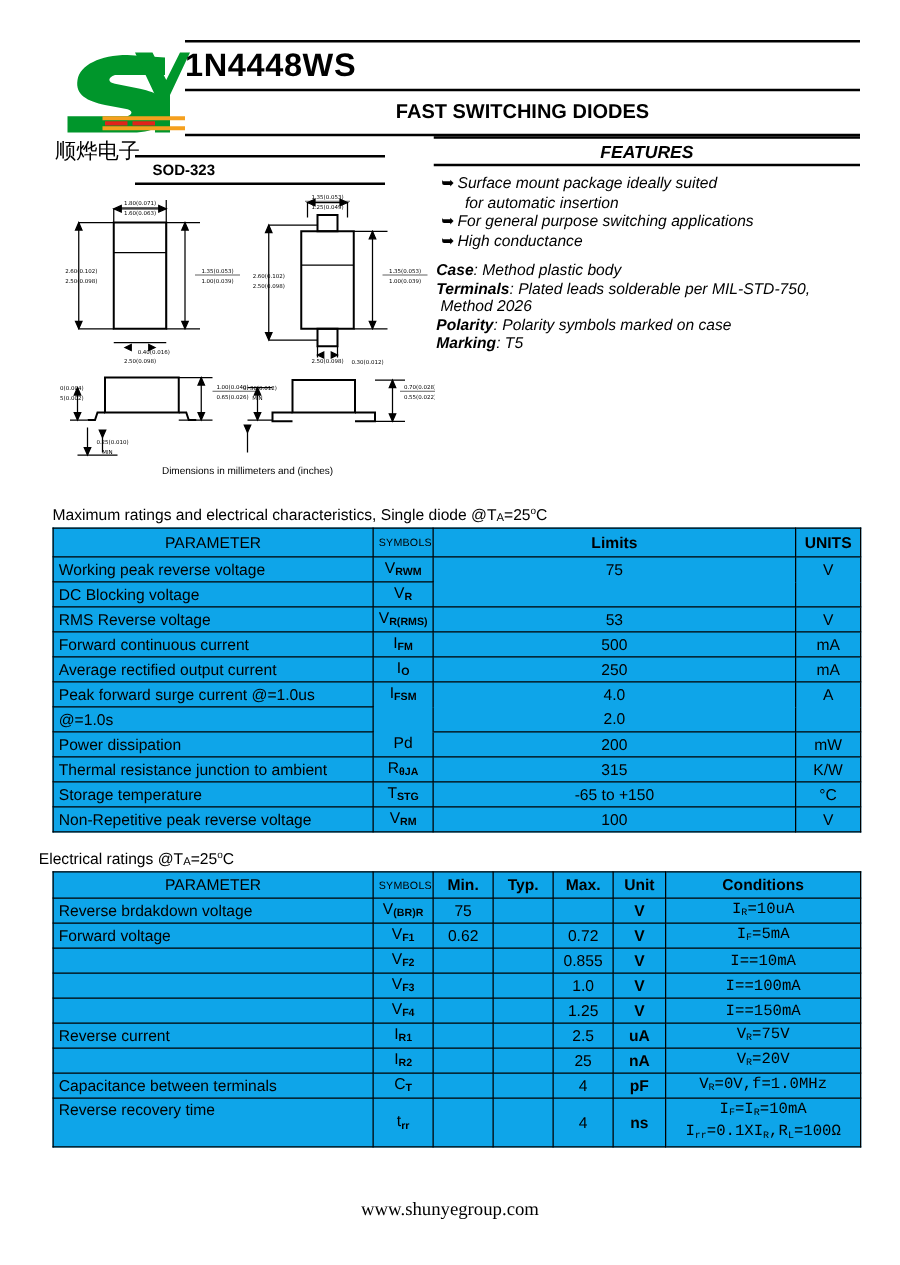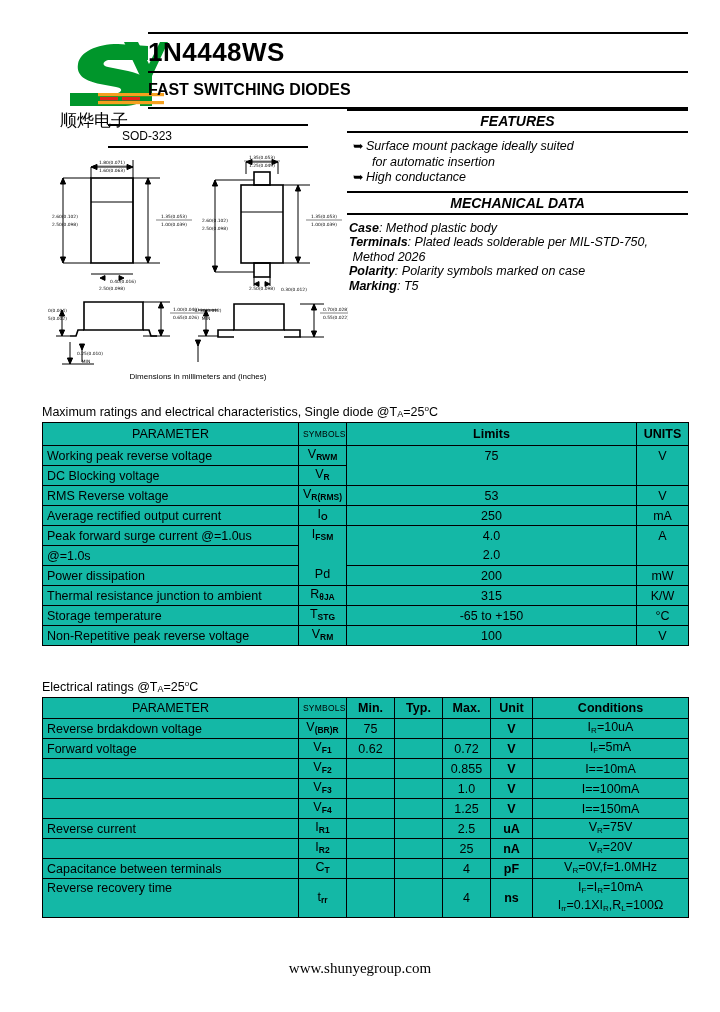--- a/index.html
+++ b/index.html
@@ -5,33 +5,33 @@
   html,body{margin:0;padding:0;background:#fff;}
   body{
     width:720px;height:1012px;position:relative;overflow:hidden;
     font-family:"Liberation Sans","DejaVu Sans",sans-serif;
     color:#000;
   }
   .page{position:absolute;left:0;top:0;width:720px;height:1012px;}
 
   
   .header{position:absolute;left:40px;top:32px;width:648px;height:100px;}
-  .logo{position:absolute;left:16px;top:2px;width:112px;height:96px;}
+  .logo{position:absolute;left:0;top:2px;width:112px;height:96px;}
   .logo svg{display:block;}
   .hdr-right{position:absolute;left:108px;top:0;width:540px;}
   .rule{border-top:2px solid #000;width:100%;}
   .title-main{
     text-align:left;font-size:26px;font-weight:bold;letter-spacing:0.5px;
     padding:5px 0 6px 0;line-height:1;
   }
   .title-sub{
-    text-align:left;font-size:16px;font-weight:bold;
+    text-align:center;font-size:16px;font-weight:bold;
     padding:9px 0 9px 0;line-height:1;
   }
-  .sod-label{position:absolute;left:122px;top:129px;font-size:12px;font-weight:normal;}
+  .sod-label{position:absolute;left:122px;top:129px;font-size:12px;font-weight:bold;}
   .band-rule-left{position:absolute;left:108px;top:124px;width:200px;border-top:2px solid #000;}
   .band-rule-left2{position:absolute;left:108px;top:146px;width:200px;border-top:2px solid #000;}
 
   .feat{position:absolute;left:347px;top:109px;width:341px;font-style:italic;}
   .feat-h{
     text-align:center;font-size:14px;font-weight:bold;line-height:1;
     padding:3px 0 3px 0;border-top:2px solid #000;border-bottom:2px solid #000;
   }
   .feat-list{padding:6px 0 2px 6px;}
   .feat-item{font-size:12.5px;line-height:15.5px;white-space:nowrap;}
@@ -46,40 +46,40 @@
   .mech-body{padding:6px 0 0 2px;font-size:12.5px;line-height:14.5px;}
   .mech-body b{font-weight:bold;}
 
   
   .drawings{position:absolute;left:48px;top:150px;width:300px;height:240px;}
   .dimcap{position:absolute;left:48px;top:372px;width:300px;text-align:center;font-size:8px;}
 
   
   .cap{position:absolute;font-size:12.5px;}
   #cap1{left:42px;top:404px;}
-  #cap2{left:42px;top:679px;}
+  #cap2{left:31px;top:679px;}
   .sub{font-size:9px;vertical-align:-1px;}
   .sup{font-size:8px;vertical-align:5px;}
 
   
-  table.dt{position:absolute;border-collapse:collapse;table-layout:fixed;background:#14b8a6;}
+  table.dt{position:absolute;border-collapse:collapse;table-layout:fixed;background:#0ea5e9;}
   table.dt td,table.dt th{
     border:1px solid #000;font-size:12.5px;font-weight:normal;
     padding:0 4px;line-height:14px;vertical-align:middle;text-align:center;
   }
   table.dt td.pl{text-align:left;}
   table.dt .hd{font-weight:bold;font-size:12.5px;}
   table.dt .hd-sm{font-size:8.5px;font-weight:normal;letter-spacing:0.2px;}
   table.dt .nb-b{border-bottom:none;}
   table.dt .nb-t{border-top:none;}
   #tbl1{left:42px;top:422px;width:646px;}
   #tbl2{left:42px;top:697px;width:646px;}
   .sy{font-size:12px;font-weight:bold;}
   .sy .s{font-size:8.5px;font-weight:bold;vertical-align:-2px;}
-  .cond{font-size:11px;}
+  .cond{font-size:11px;font-family:Liberation Mono, monospace;}
   .cond .s{font-size:8px;vertical-align:-2px;}
   .indent-r{text-align:right;padding-right:66px;}
 
   
   .footer{position:absolute;left:0;top:960px;width:720px;text-align:center;
           font-size:15px;font-family:"Liberation Serif","DejaVu Serif",serif;}
 </style>
 </head>
 <body>
 
@@ -118,25 +118,27 @@
   <div class="band-rule-left2"></div>
 
   <div class="feat">
     <div class="feat-h">FEATURES</div>
     <div class="feat-list">
       <div class="feat-item">
         <span class="bullet">➥</span><span>Surface mount package ideally suited</span>
       </div>
       <div class="feat-cont">for automatic insertion</div>
       <div class="feat-item">
+        <span class="bullet">➥</span><span>For general purpose switching applications</span>
+      </div>
+      <div class="feat-item">
         <span class="bullet">➥</span><span>High conductance</span>
       </div>
     </div>
 
-    <div class="mech-h">MECHANICAL DATA</div>
     <div class="mech-body">
       <div>
         <b>Case</b><span>: </span><span>Method plastic body</span>
       </div>
       <div>
         <b>Terminals</b><span>: </span><span>Plated leads solderable per MIL-STD-750,</span>
       </div>
       <div>
         <span>&nbsp;</span><span>Method 2026</span>
       </div>
@@ -319,20 +321,26 @@
         <td class="sy"><span>V</span><span class="s">R</span></td>
         <td class="nb-t"></td>
         <td class="nb-t"></td>
       </tr>
 
       <tr>
         <td class="pl" style="height:19px">RMS Reverse voltage</td>
         <td class="sy"><span>V</span><span class="s">R(RMS)</span></td>
         <td>53</td>
         <td>V</td>
+      </tr>
+      <tr>
+        <td class="pl" style="height:19px">Forward continuous current</td>
+        <td class="sy"><span>I</span><span class="s">FM</span></td>
+        <td>500</td>
+        <td>mA</td>
       </tr>
       <tr>
         <td class="pl" style="height:19px">Average rectified output current</td>
         <td class="sy"><span>I</span><span class="s">O</span></td>
         <td>250</td>
         <td>mA</td>
       </tr>
 
       <tr>
         <td class="pl" style="height:19px">Peak forward surge current @=1.0us</td>

